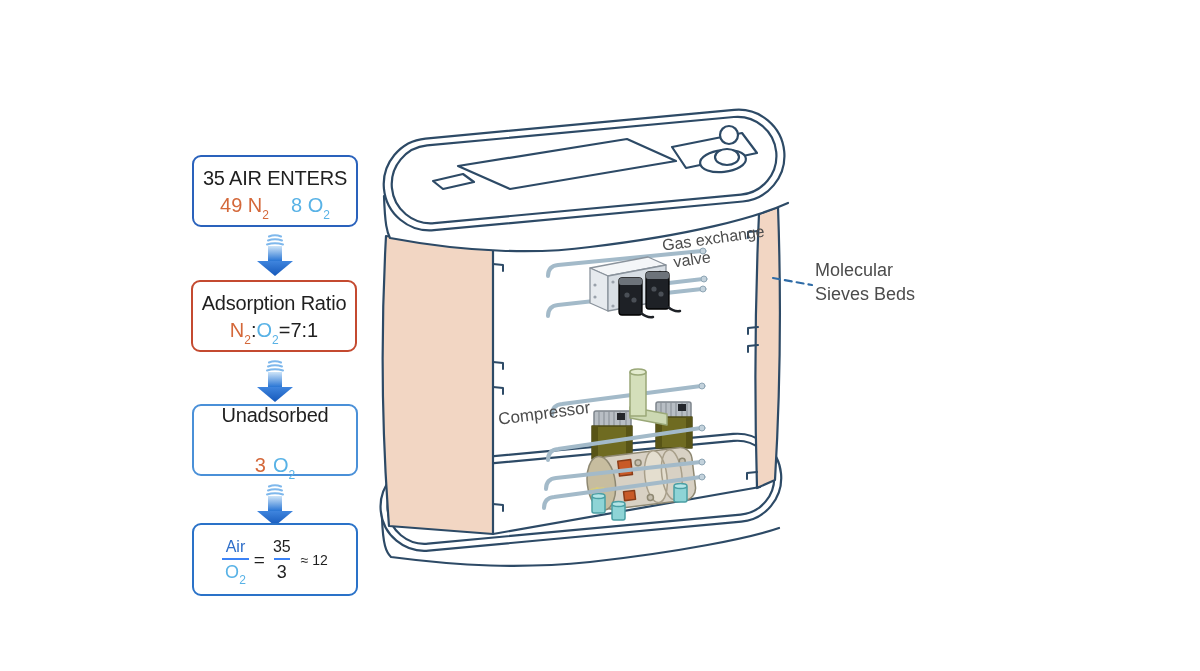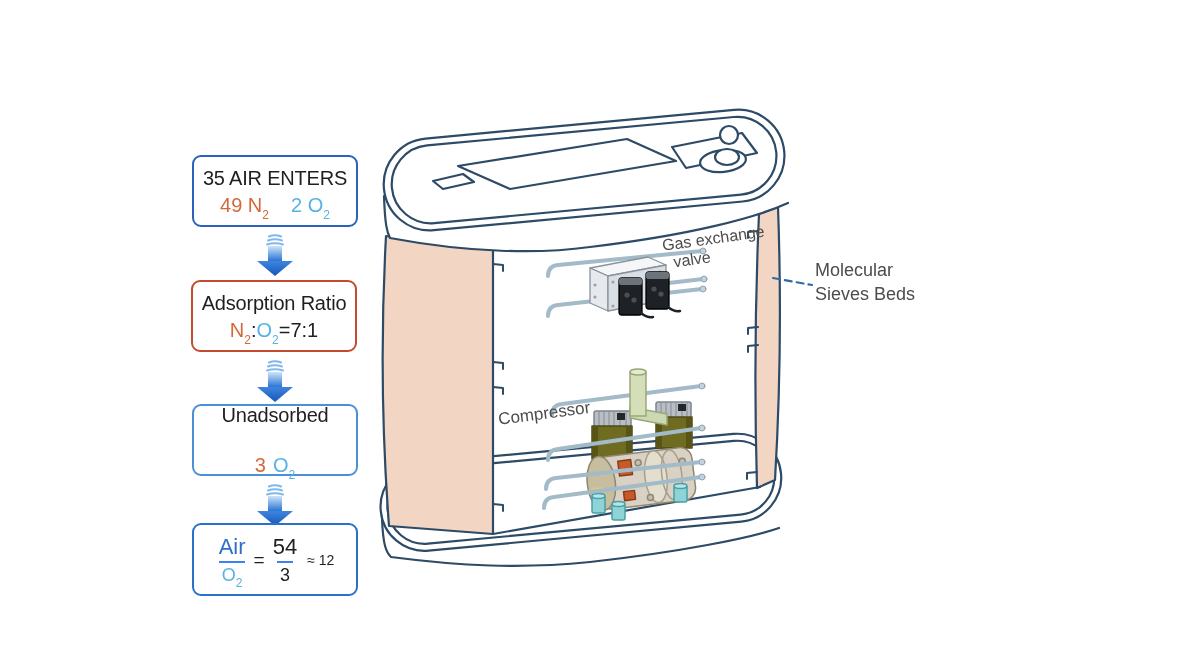--- a/index.html
+++ b/index.html
@@ -26,21 +26,21 @@
   #box2 { left:191px; top:280px; border-color:#c44a30; }
   #box3 { left:192px; top:404px; border-color:#4a90d8;gap:24px; }
   #box4 { left:192px; top:523px; height:73px; border-color:#2a72c8; }
 
   #box1 .gap2 { margin-left:22px; }
   #box3 .gap3 { margin-left:7px; }
 
   
   .eqrow { display:flex; align-items:center; justify-content:center; gap:5px; }
   .frac { display:inline-flex; flex-direction:column; align-items:center; line-height:1; }
-  .frac .ftop { font-size:22px; padding:0 3px 3px; }
+  .frac .ftop { font-size:16px; padding:0 3px 3px; }
   .frac .fbot { font-size:18px; padding:3px 3px 0; border-top:2px solid #3b82f6; }
   .eq  { font-size:19px; color:#1f1f1f; }
   .approx { font-size:14px; color:#1f1f1f; margin-left:2px; }
 
   
   .flow-arrow { position:absolute; left:255px; width:40px; height:44px; }
 
   
   .dev-label { position:absolute; color:#4c4c4c; white-space:nowrap; }
   #valve-label { left:661px; top:237px; font-size:16px; line-height:1.12;
@@ -225,21 +225,21 @@
 
       <path d="M773,278 L812,285" stroke="#2e6ba6" stroke-width="2.2" stroke-dasharray="7 5"></path>
     </g>
   </svg>
 
   <div>
 
     <div class="fbox" id="box1">
       <div class="l1 dkblue">35 AIR ENTERS</div>
       <div class="l2">
-        <span class="orange"><span>49 N</span><sub class="s">2</sub></span><span class="lblue gap2"><span>2 O</span><sub class="s">2</sub></span>
+        <span class="orange"><span>49 N</span><sub class="s">2</sub></span><span class="lblue gap2"><span>8 O</span><sub class="s">2</sub></span>
       </div>
     </div>
 
     <svg class="flow-arrow" style="top:233px">
         <use href="#flow-arrow-sym"></use>
       </svg>
 
     <div class="fbox" id="box2">
       <div class="l1 black">Adsorption Ratio</div>
       <div class="l2">
@@ -263,21 +263,21 @@
       </svg>
 
     <div class="fbox" id="box4">
       <div class="eqrow">
         <span class="frac">
           <span class="ftop mblue">Air</span>
           <span class="fbot lblue"><span>O</span><sub class="s">2</sub></span>
         </span>
         <span class="eq">=</span>
         <span class="frac black">
-          <span class="ftop">54</span>
+          <span class="ftop">35</span>
           <span class="fbot">3</span>
         </span>
         <span class="approx">≈ 12</span>
       </div>
     </div>
   </div>
 
   <div class="dev-label" id="valve-label">
     <div class="ln1">Gas exchange</div>
     <div class="ln2">valve</div>

